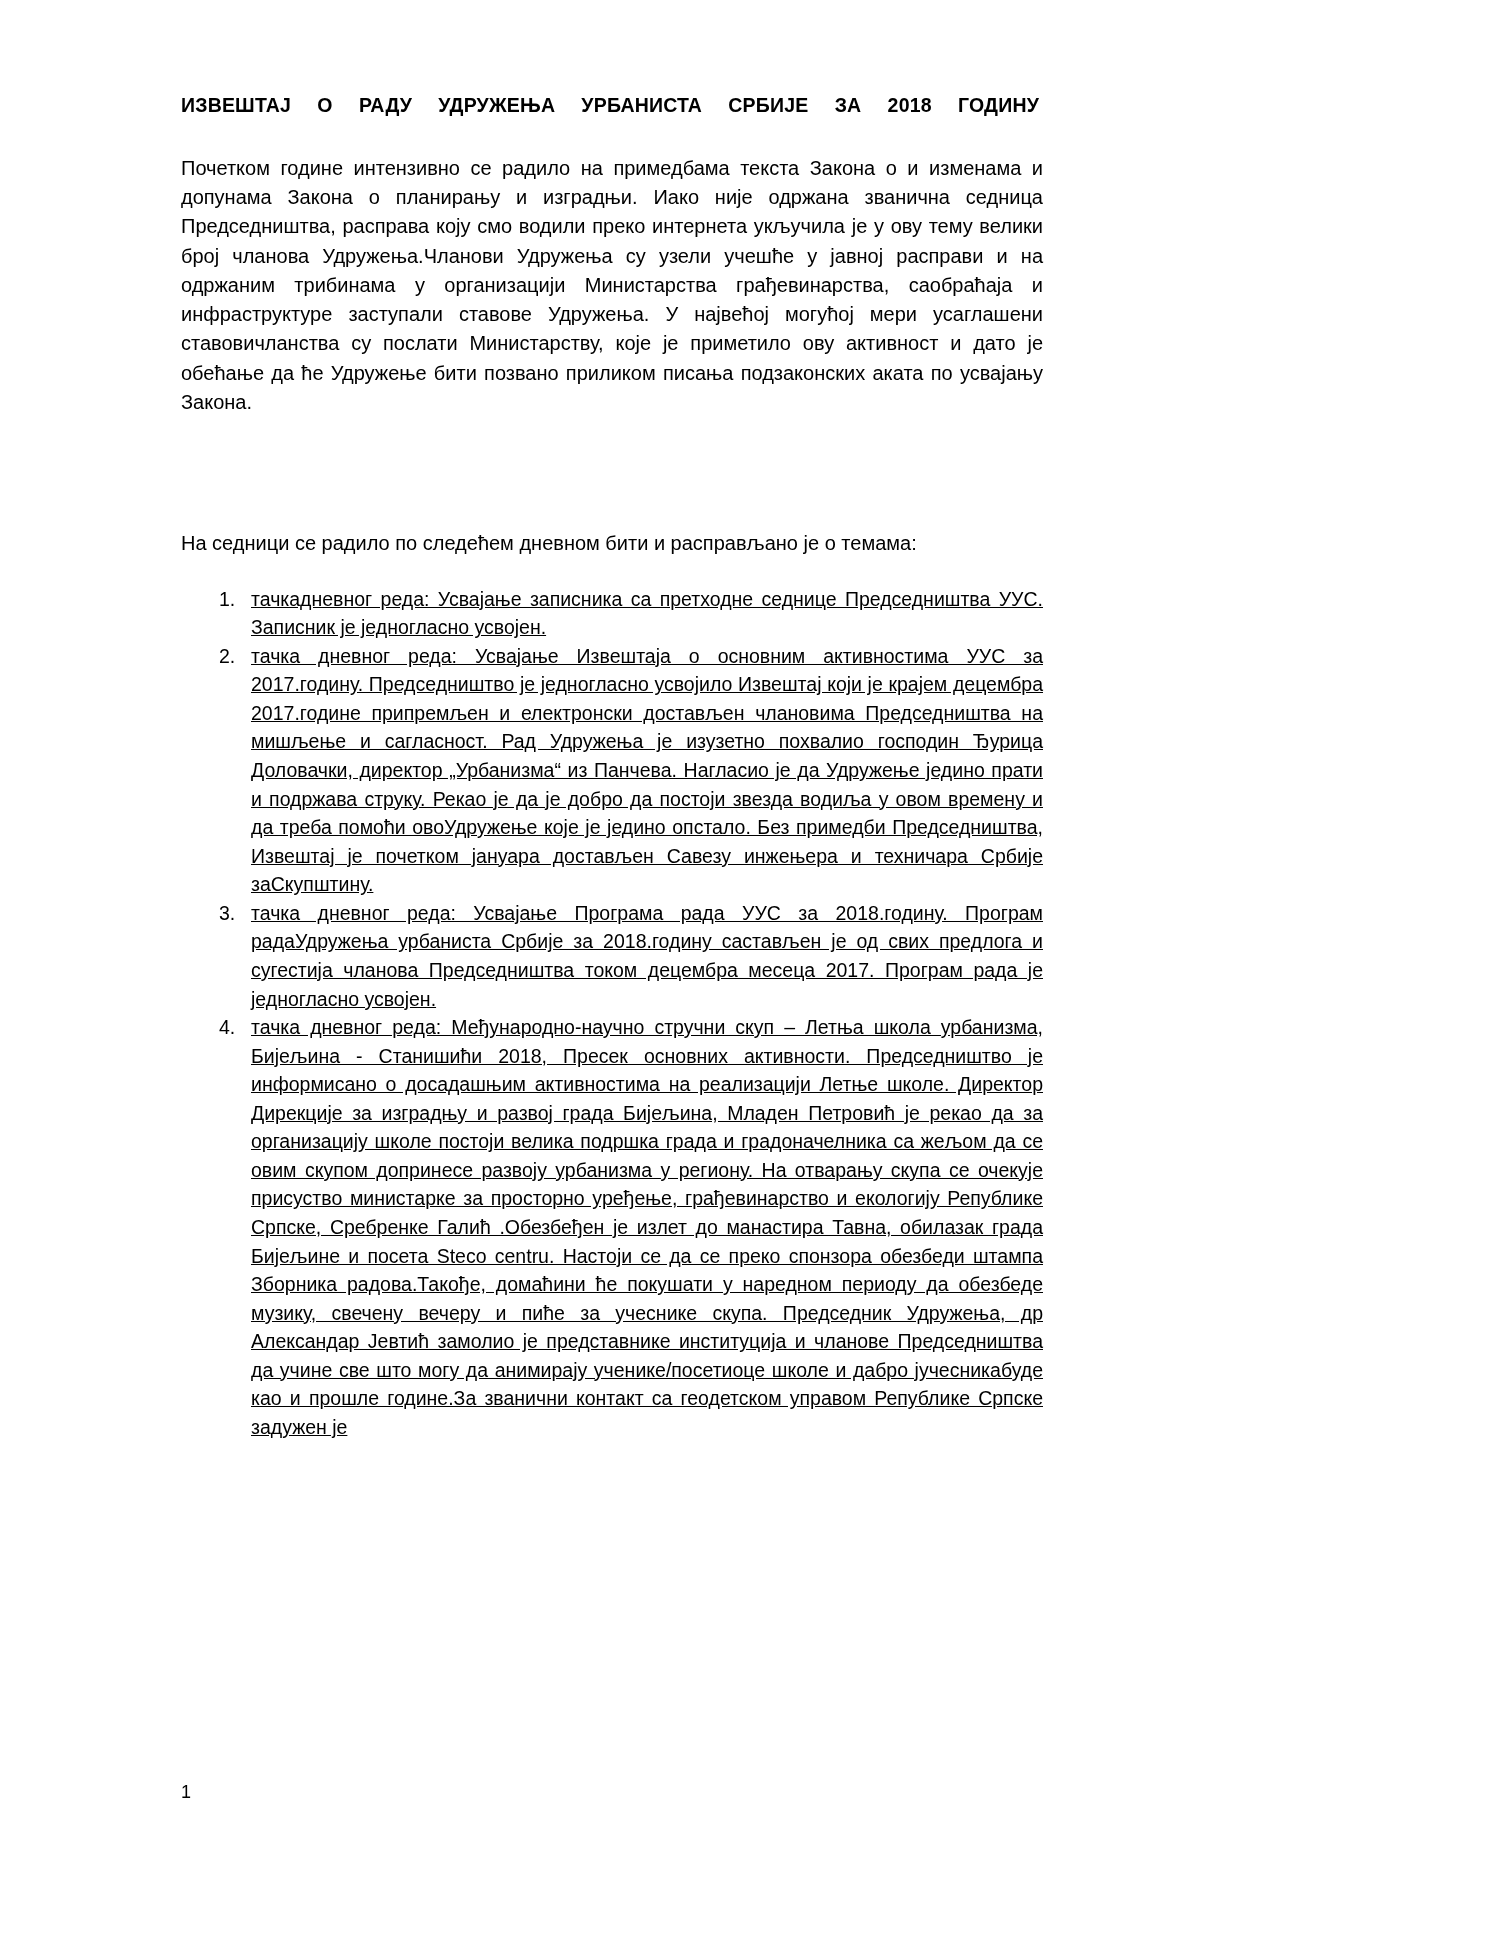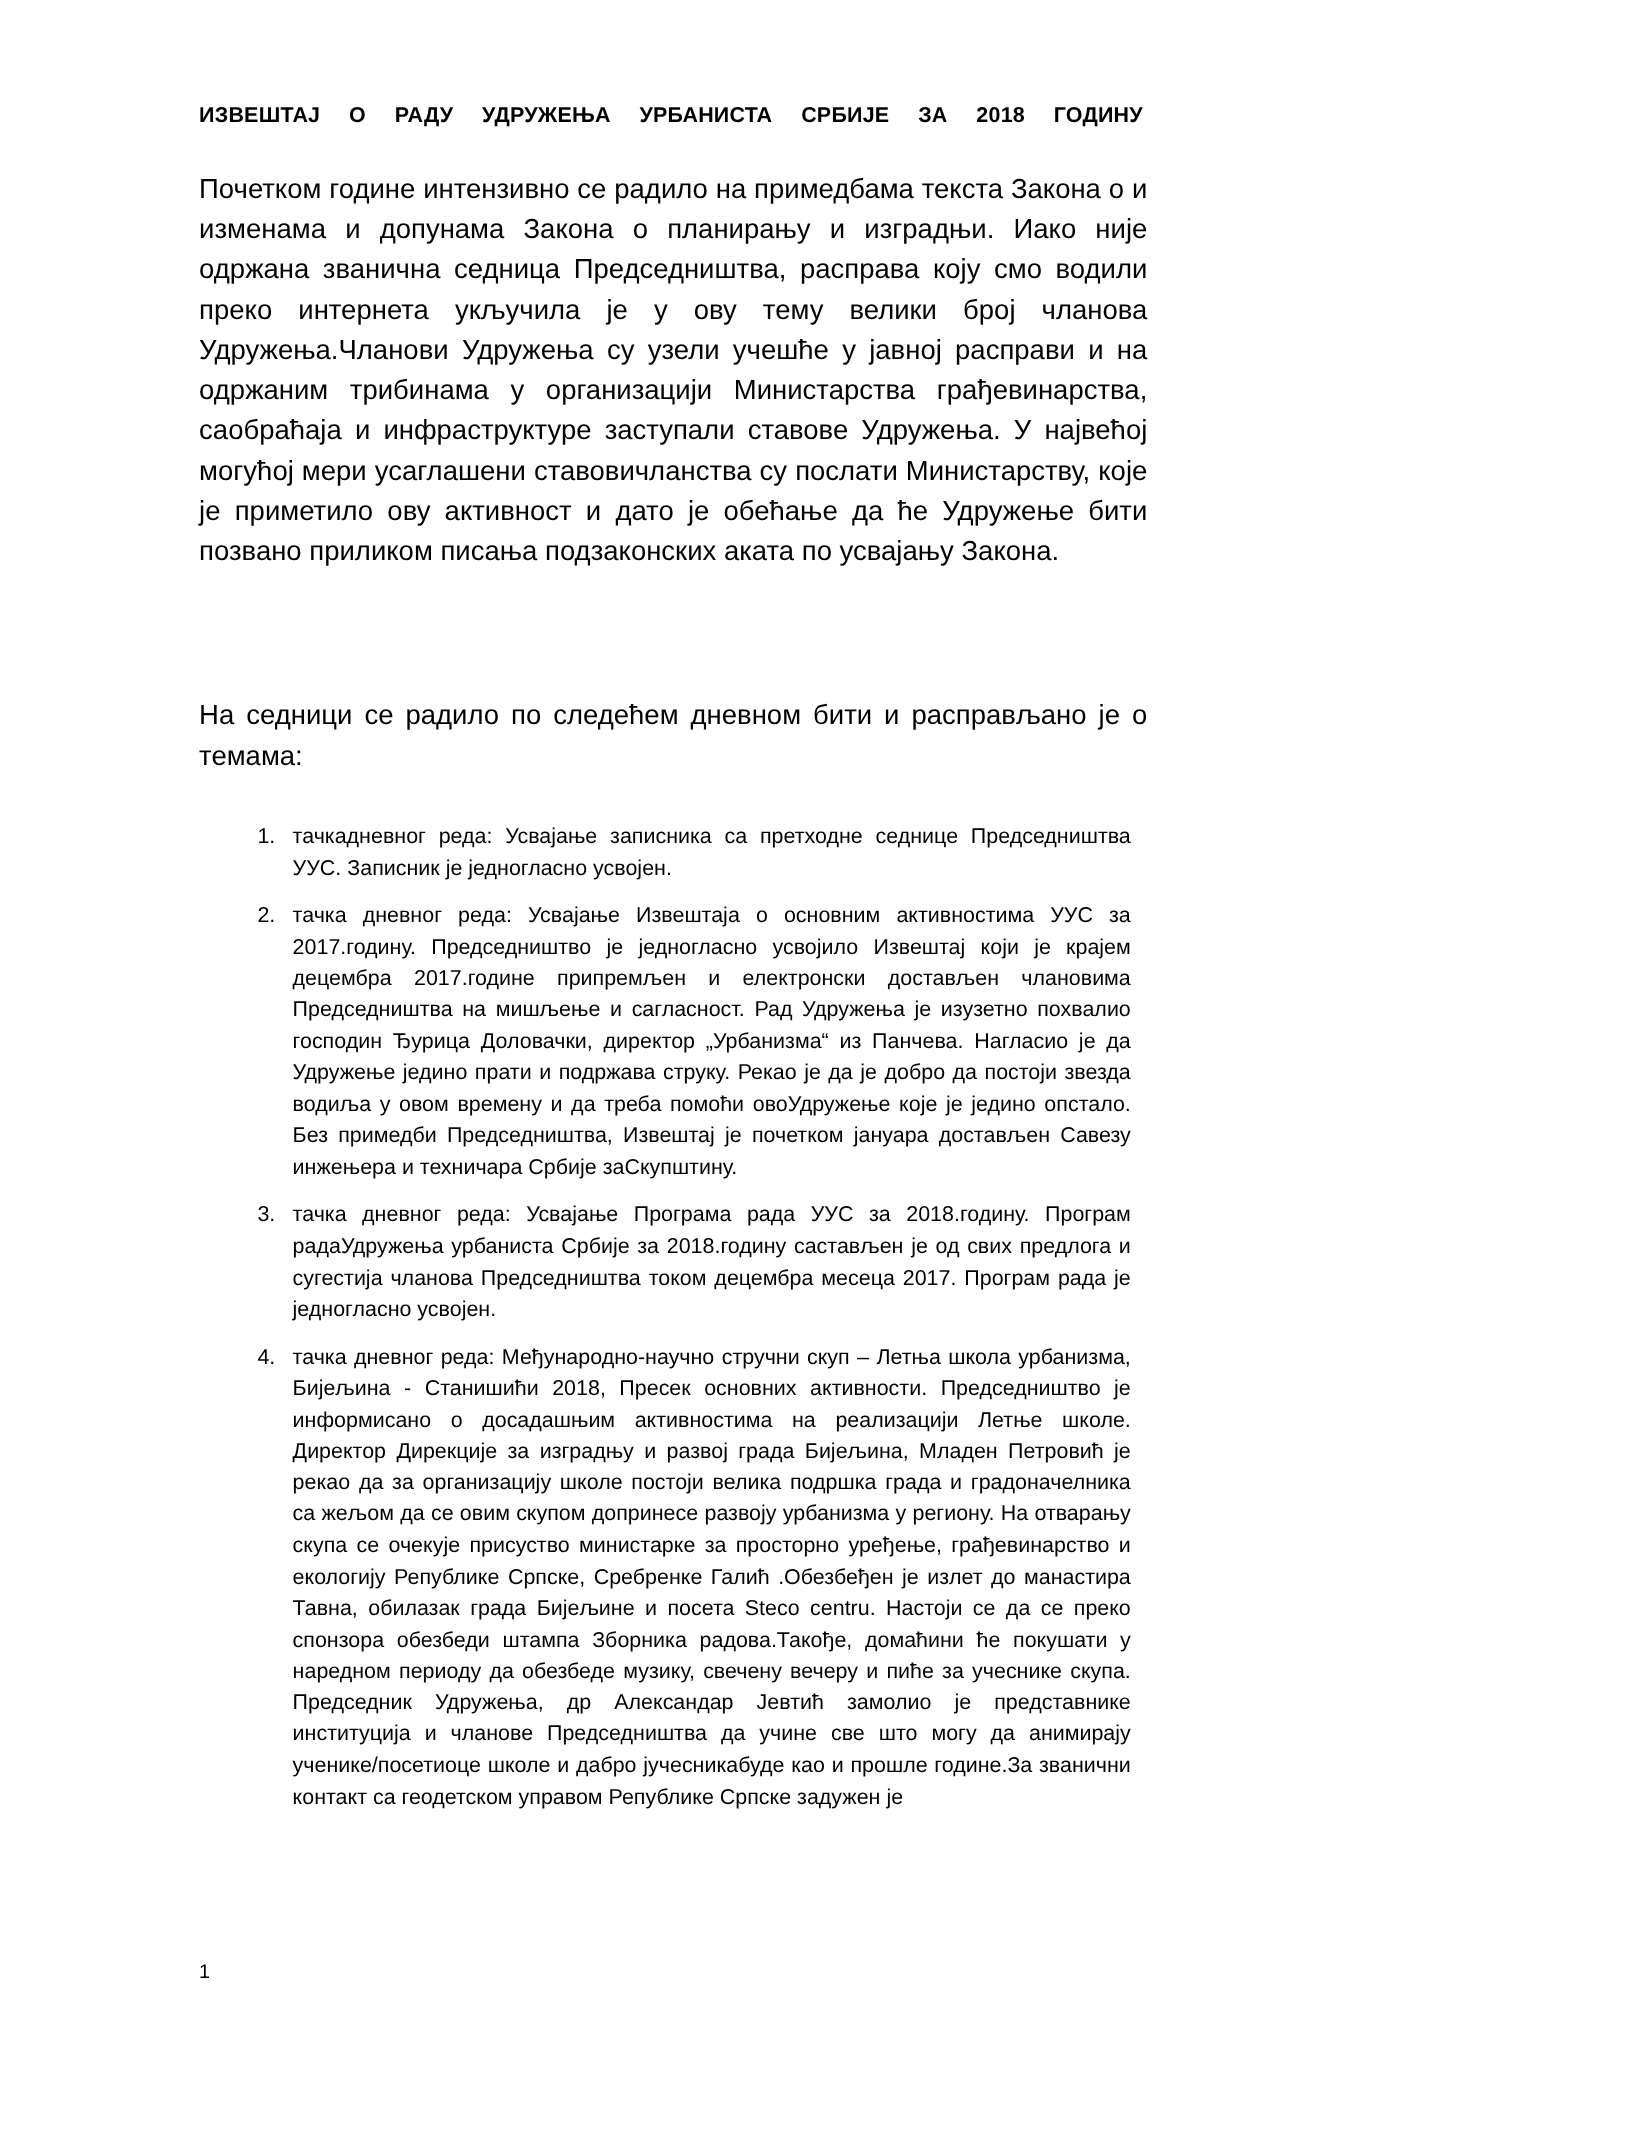--- a/index.html
+++ b/index.html
@@ -34,21 +34,21 @@
     text-align-last: justify;
     letter-spacing: 0.2px;
     margin: 0 4px 0 0;
     white-space: normal;
   }
   .doc-title .tail {
     
     white-space: nowrap;
   }
   p.para {
-    font-size: 25px;
+    font-size: 20px;
     line-height: 1.465;
     text-align: justify;
     margin: 0;
     padding: 0;
     -webkit-hyphens: none;
     hyphens: none;
   }
   .gap-after-title { height: 34px; }
   .gap { height: 28px; }
   .gap-small { height: 26px; }
@@ -59,21 +59,22 @@
     list-style: none;
     counter-reset: agenda;
     font-size: 19.5px;
     line-height: 1.465;
   }
   ol.agenda > li {
     counter-increment: agenda;
     position: relative;
     padding-left: 70px;
     text-align: justify;
-    margin: 15px;
+    margin: 0;
+    text-decoration: underline;
   }
   ol.agenda > li::before {
     content: counter(agenda) ".";
     position: absolute;
     left: 38px;
     top: 0;
     width: 24px;
     text-align: left;
     font-size: 19.5px;
     line-height: 1.465;

